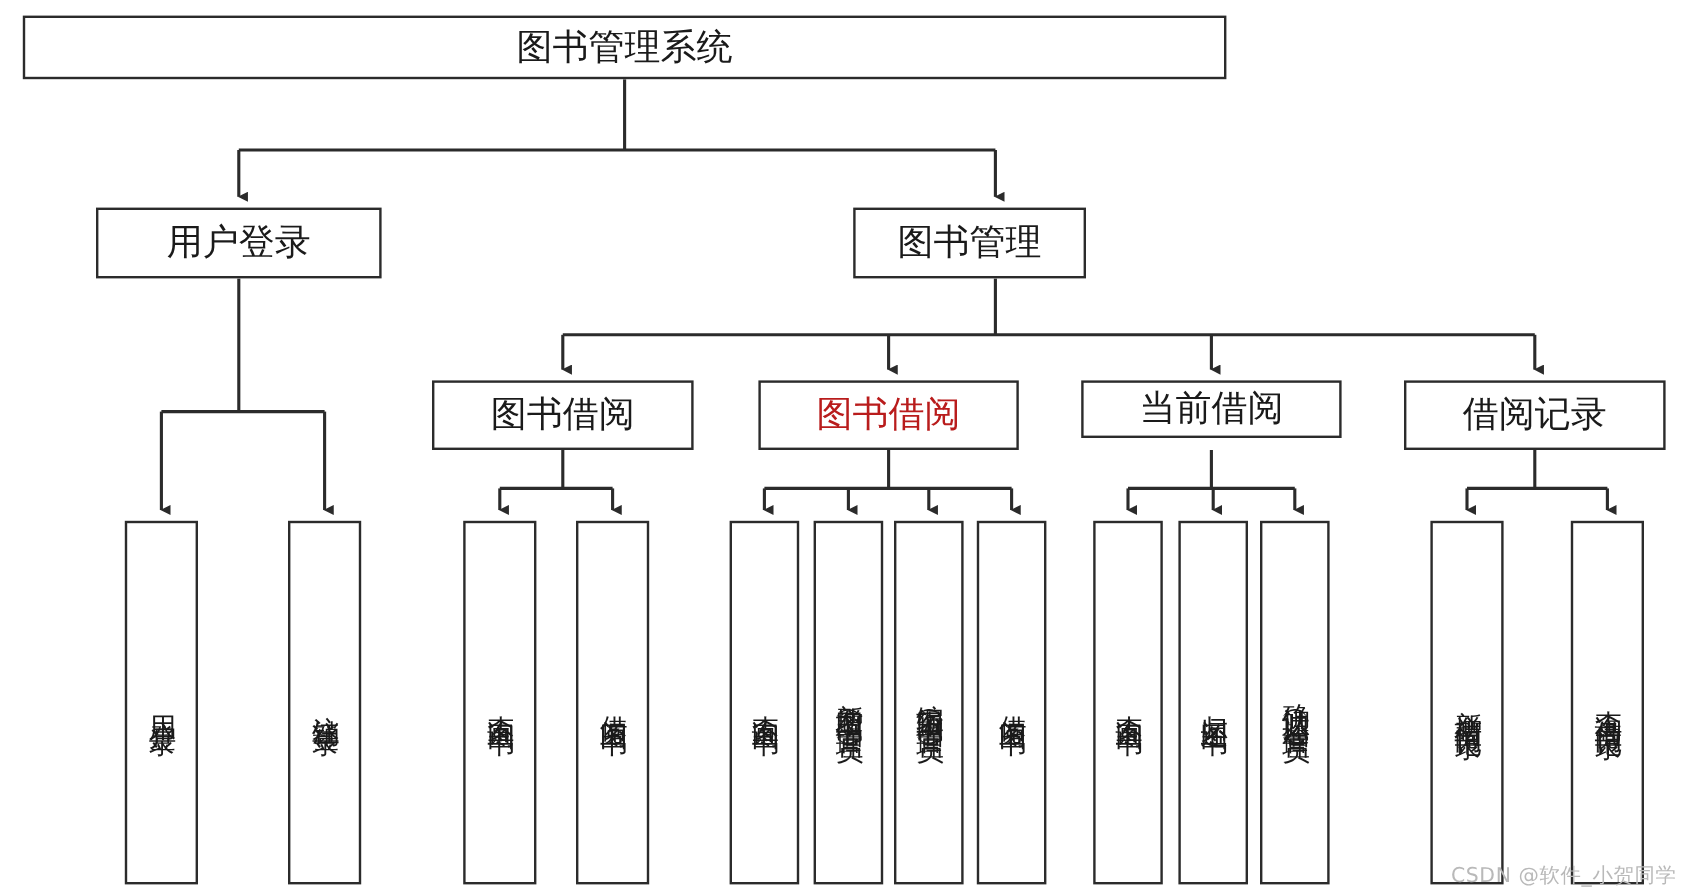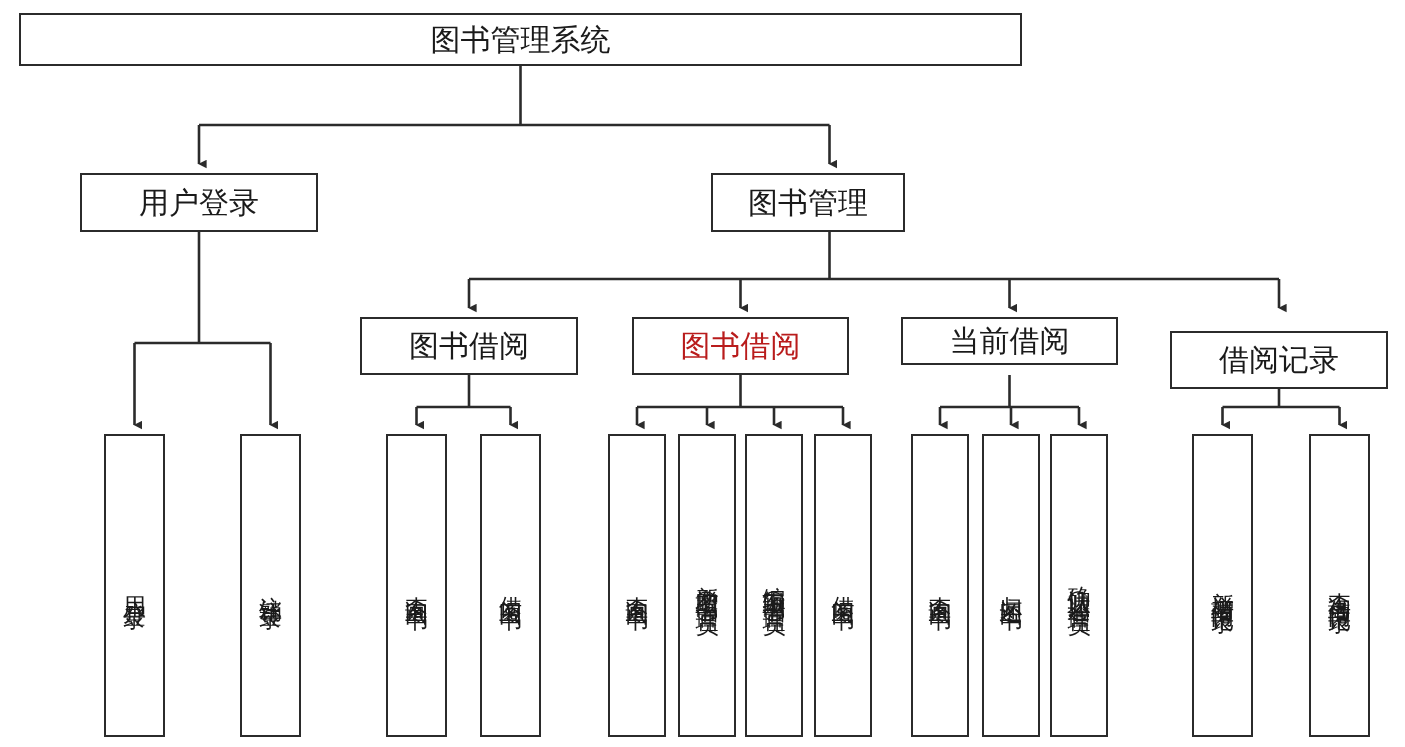--- a/index.html
+++ b/index.html
@@ -123,21 +123,21 @@
       </div>
       <div class="node horizontal" style="left: 360px; top: 317px; width: 218px; height: 58px; border-color: rgb(43, 43, 43); background: rgb(255, 255, 255);">
         <span class="node-label" style="color: rgb(26, 26, 26);">图书借阅</span>
       </div>
       <div class="node horizontal" style="left: 632px; top: 317px; width: 217px; height: 58px; border-color: rgb(43, 43, 43); background: rgb(255, 255, 255);">
         <span class="node-label" style="color: #b91c1c;">图书借阅</span>
       </div>
       <div class="node horizontal" style="left: 901px; top: 317px; width: 217px; height: 48px; border-color: rgb(43, 43, 43); background: rgb(255, 255, 255);">
         <span class="node-label" style="color: rgb(26, 26, 26);">当前借阅</span>
       </div>
-      <div class="node horizontal" style="left: 1170px; top: 331px; width: 218px; height: 58px; border-color: rgb(43, 43, 43); background: rgb(255, 255, 255);">
+      <div class="node horizontal" style="left: 1170px; top: 317px; width: 218px; height: 58px; border-color: rgb(43, 43, 43); background: rgb(255, 255, 255);">
         <span class="node-label" style="color: rgb(26, 26, 26);">借阅记录</span>
       </div>
       <div class="node vertical" style="left: 104px; top: 434px; width: 61px; height: 303px; border-color: rgb(43, 43, 43); background: rgb(255, 255, 255);">
         <span class="node-label" style="color: rgb(26, 26, 26);">用户登录</span>
       </div>
       <div class="node vertical" style="left: 240px; top: 434px; width: 61px; height: 303px; border-color: rgb(43, 43, 43); background: rgb(255, 255, 255);">
         <span class="node-label" style="color: rgb(26, 26, 26);">注销登录</span>
       </div>
       <div class="node vertical" style="left: 386px; top: 434px; width: 61px; height: 303px; border-color: rgb(43, 43, 43); background: rgb(255, 255, 255);">
         <span class="node-label" style="color: rgb(26, 26, 26);">查询图书</span>
@@ -167,13 +167,14 @@
         <span class="node-label" style="color: rgb(26, 26, 26);">确认归还（管理员）</span>
       </div>
       <div class="node vertical" style="left: 1192px; top: 434px; width: 61px; height: 303px; border-color: rgb(43, 43, 43); background: rgb(255, 255, 255);">
         <span class="node-label" style="color: rgb(26, 26, 26);">新增借阅记录</span>
       </div>
       <div class="node vertical" style="left: 1309px; top: 434px; width: 61px; height: 303px; border-color: rgb(43, 43, 43); background: rgb(255, 255, 255);">
         <span class="node-label" style="color: rgb(26, 26, 26);">查询借阅记录</span>
       </div>
     </div>
 
+  <div id="watermark">CSDN @软件_小贺同学</div>
 </div>
 
 </body></html>

